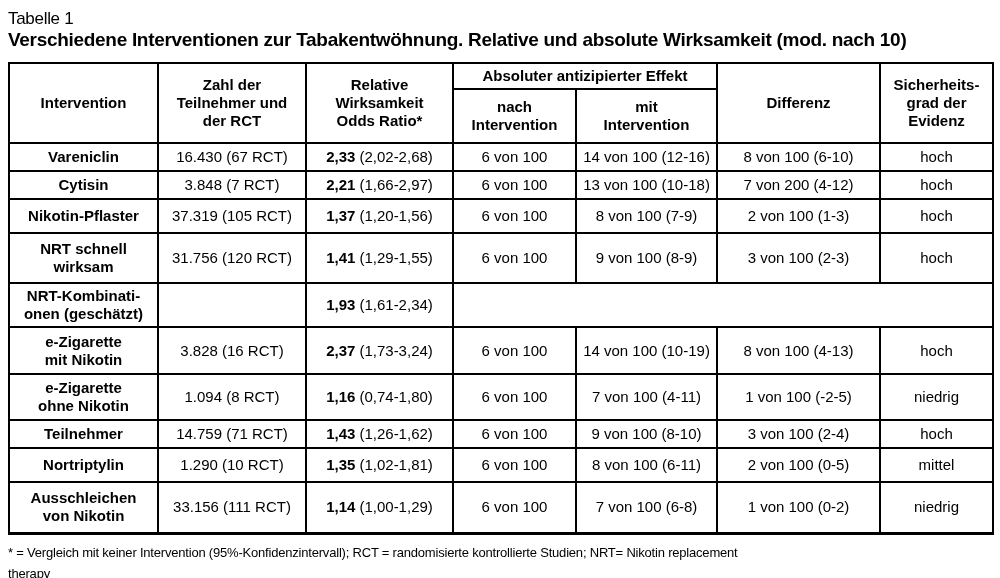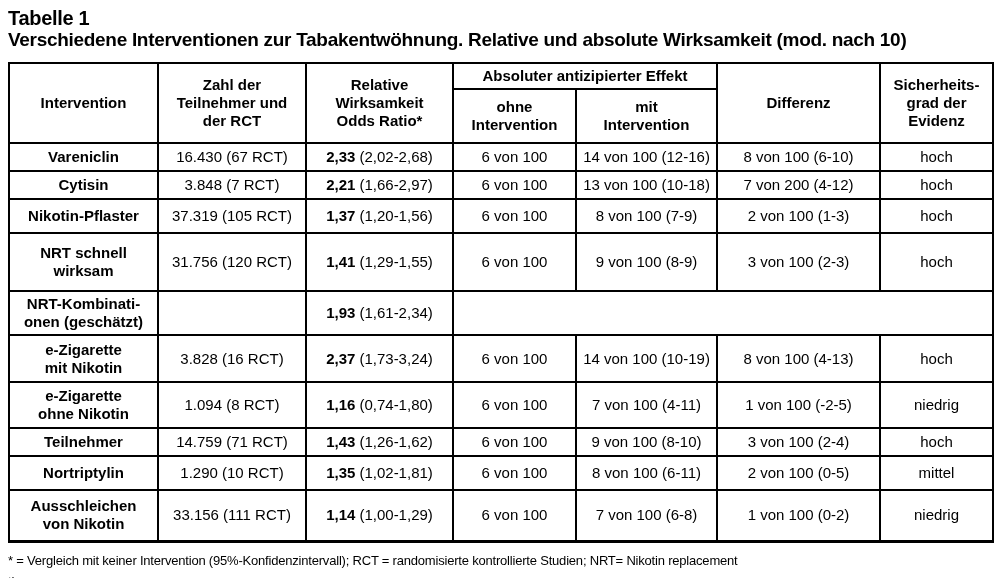--- a/index.html
+++ b/index.html
@@ -11,22 +11,22 @@
     width: 1000px;
     height: 578px;
     overflow: hidden;
     font-family: "Liberation Sans", "DejaVu Sans", sans-serif;
     color: #000000;
   }
   .page {
     padding: 8px 8px 0 8px;
   }
   .caption-label {
-    font-size: 20px;
-    font-weight: bold;
+    font-size: 17px;
+    font-weight: normal;
     letter-spacing: -0.3px;
     line-height: 21px;
     white-space: pre-line;
   }
   .caption-text {
     font-size: 19px;
     font-weight: bold;
     letter-spacing: -0.3px;
     line-height: 21px;
     white-space: pre-line;
@@ -58,21 +58,21 @@
     text-align: left;
     padding-left: 7px;
     white-space: pre-line;
   }
   span.orv { font-weight: bold; }
   span.ci  { margin-left: 0.27em; }
   tr.hr1  { height: 26px; }
   tr.hr2  { height: 54px; }
   tr.rs   { height: 34px; }
   tr.rs2  { height: 28px; }
-  tr.rd50 { height: 58px; }
+  tr.rd50 { height: 50px; }
   tr.rd42 { height: 42px; }
   tr.rd47 { height: 47px; }
   tr.rd46 { height: 46px; }
   tr.rd51 { height: 51px; }
   .footnote {
     margin-top: 7px;
     font-size: 13px;
     letter-spacing: -0.2px;
     line-height: 21px;
     white-space: pre-line;
@@ -105,21 +105,21 @@
         <td class="hdr" rowspan="2">Relative
 Wirksamkeit
 Odds Ratio*</td>
         <td class="hdr" colspan="2">Absoluter antizipierter Effekt</td>
         <td class="hdr" rowspan="2">Differenz</td>
         <td class="hdr" rowspan="2">Sicherheits-
 grad der
 Evidenz</td>
       </tr>
       <tr class="hr2">
-        <td class="hdr">ohne
+        <td class="hdr">nach
 Intervention</td>
         <td class="hdr">mit
 Intervention</td>
       </tr>
 
       <tr class="rs2">
         <td class="name">Vareniclin</td>
         <td>16.430 (67 RCT)</td>
         <td><span class="orv">2,33</span><span class="ci">(2,02-2,68)</span></td>
         <td>6 von 100</td>

